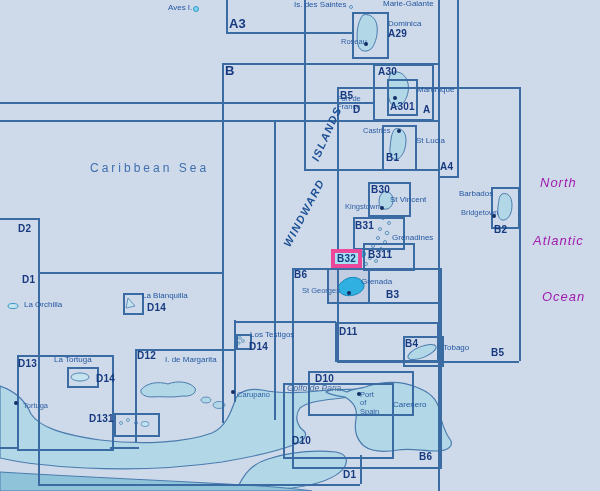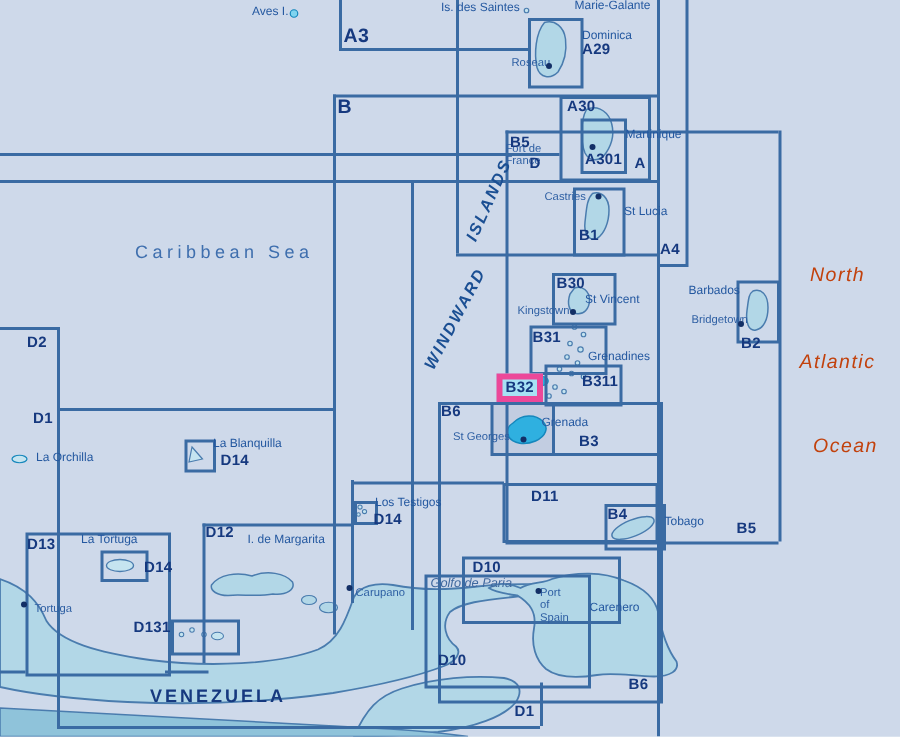--- a/index.html
+++ b/index.html
@@ -7,21 +7,21 @@
           font-family:"Liberation Sans",sans-serif;}
   #landsvg{position:absolute;left:0;top:0;}
   .hl,.vl{position:absolute;background:#3a6ba3;}
   .hl{height:2px;}
   .vl{width:2px;}
   .box{position:absolute;border:2px solid #3a6ba3;background:transparent;}
   .lbl{position:absolute;color:#2458a0;font-size:8px;line-height:1.1;white-space:nowrap;}
   .code{font-weight:bold;font-size:10px;color:#16397f;letter-spacing:.2px;}
   .big{font-size:13px;}
   .town{font-size:7.5px;color:#2e5fa3;}
-  .sea{font-style:italic;color:#c2410c;font-size:13px;letter-spacing:1px;}
+  .sea{font-style:italic;color:#a21caf;font-size:13px;letter-spacing:1px;}
   .seasmall{font-style:italic;color:#41699f;font-size:8.5px;}
   .carib{color:#3f6fae;font-size:12px;letter-spacing:3px;}
   .rot{transform-origin:0 0;font-style:italic;font-weight:bold;font-size:11px;color:#1b4f93;letter-spacing:1.5px;}
   .pre{white-space:pre-line;text-align:left;}
   .dot{position:absolute;width:4px;height:4px;border-radius:50%;background:#132f66;}
   .hilite{background:#a7e2f4;border:4px solid #ec4899;padding:0 2px;}
   .ven{font-weight:bold;font-size:12px;color:#16397f;letter-spacing:2px;}
 </style>
 </head>
 <body>
@@ -150,21 +150,20 @@
   <div class="box" style="left:67px;top:367px;width:28px;height:17px"></div>
   <div class="box" style="left:114px;top:413px;width:42px;height:20px"></div>
 
   <div class="lbl carib" style="left:90px;top:162px">Caribbean Sea</div>
   <div class="lbl sea" style="left:540px;top:176px">North</div>
   <div class="lbl sea" style="left:533px;top:234px">Atlantic</div>
   <div class="lbl sea" style="left:542px;top:290px">Ocean</div>
   <div class="lbl rot" style="left:281px;top:243px;transform:rotate(-62deg)">WINDWARD</div>
   <div class="lbl rot" style="left:309px;top:158px;transform:rotate(-66deg)">ISLANDS</div>
   <div class="lbl seasmall" style="left:287px;top:384px">Golfo de Paria</div>
-  <div class="lbl ven" style="left:100px;top:458px">VENEZUELA</div>
 
   <div class="lbl" style="left:168px;top:4px">Aves I.</div>
   <div class="lbl" style="left:294px;top:1px">Is. des Saintes</div>
   <div class="lbl" style="left:383px;top:0px">Marie-Galante</div>
   <div class="lbl" style="left:388px;top:20px">Dominica</div>
   <div class="lbl" style="left:417px;top:86px">Martinique</div>
   <div class="lbl" style="left:416px;top:137px">St Lucia</div>
   <div class="lbl" style="left:390px;top:196px">St Vincent</div>
   <div class="lbl" style="left:392px;top:234px">Grenadines</div>
   <div class="lbl" style="left:459px;top:190px">Barbados</div>
@@ -204,29 +203,29 @@
   <div class="lbl code" style="left:388px;top:28px">A29</div>
   <div class="lbl code" style="left:378px;top:66px">A30</div>
   <div class="lbl code" style="left:340px;top:90px">B5</div>
   <div class="lbl code" style="left:353px;top:104px">D</div>
   <div class="lbl code" style="left:423px;top:104px">A</div>
   <div class="lbl code" style="left:390px;top:101px">A301</div>
   <div class="lbl code" style="left:386px;top:152px">B1</div>
   <div class="lbl code" style="left:440px;top:161px">A4</div>
   <div class="lbl code" style="left:371px;top:184px">B30</div>
   <div class="lbl code" style="left:355px;top:220px">B31</div>
-  <div class="lbl code" style="left:388px;top:249px">B311</div>
+  <div class="lbl code" style="left:368px;top:249px">B311</div>
   <div class="lbl code hilite" style="left:331px;top:249px">B32</div>
   <div class="lbl code" style="left:494px;top:224px">B2</div>
   <div class="lbl code" style="left:294px;top:269px">B6</div>
   <div class="lbl code" style="left:386px;top:289px">B3</div>
   <div class="lbl code" style="left:18px;top:223px">D2</div>
   <div class="lbl code" style="left:22px;top:274px">D1</div>
   <div class="lbl code" style="left:147px;top:302px">D14</div>
-  <div class="lbl code" style="left:354px;top:326px">D11</div>
+  <div class="lbl code" style="left:339px;top:326px">D11</div>
   <div class="lbl code" style="left:249px;top:341px">D14</div>
   <div class="lbl code" style="left:137px;top:350px">D12</div>
   <div class="lbl code" style="left:405px;top:338px">B4</div>
   <div class="lbl code" style="left:491px;top:347px">B5</div>
   <div class="lbl code" style="left:18px;top:358px">D13</div>
   <div class="lbl code" style="left:96px;top:373px">D14</div>
   <div class="lbl code" style="left:89px;top:413px">D131</div>
   <div class="lbl code" style="left:315px;top:373px">D10</div>
   <div class="lbl code" style="left:292px;top:435px">D10</div>
   <div class="lbl code" style="left:419px;top:451px">B6</div>

